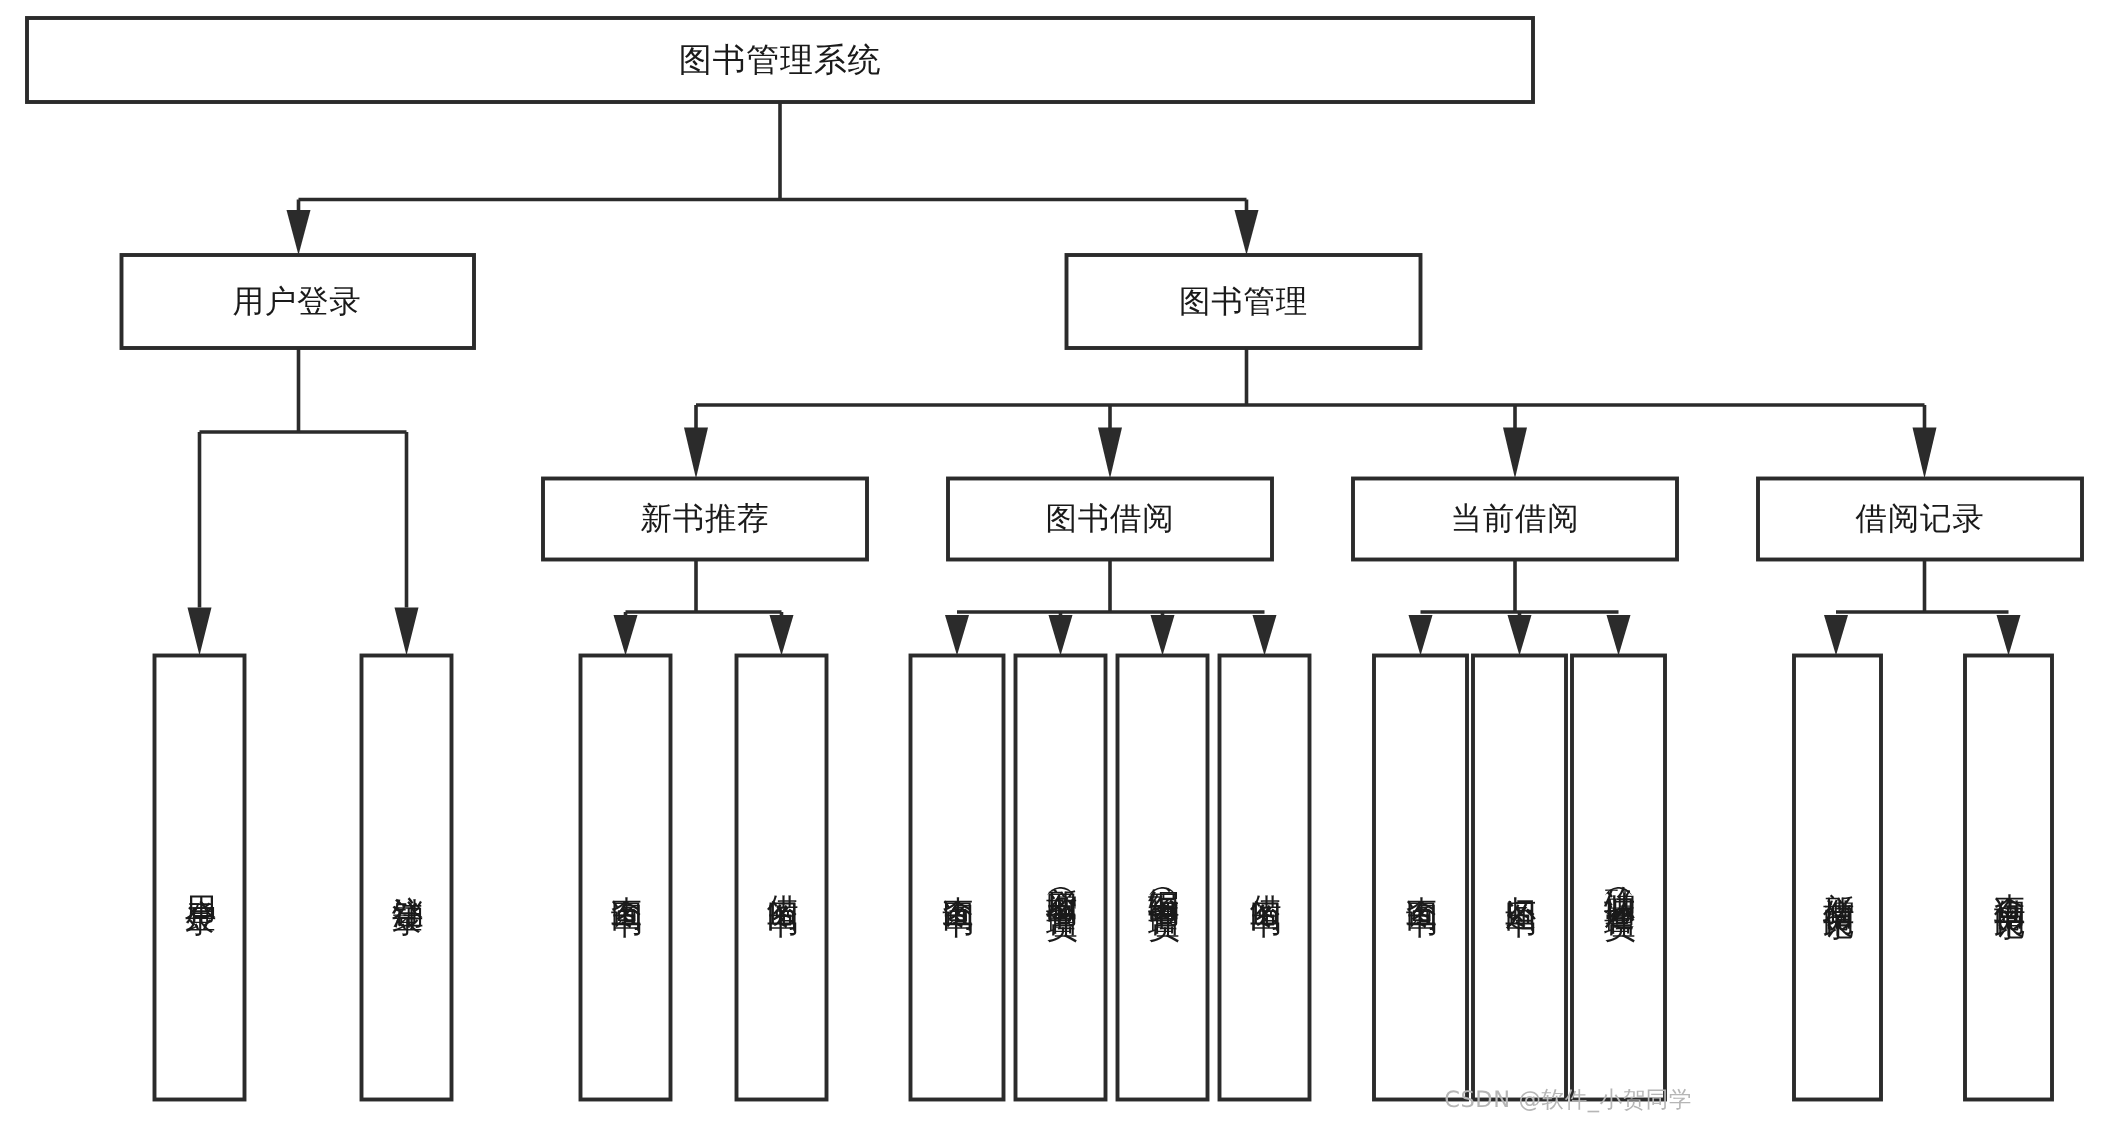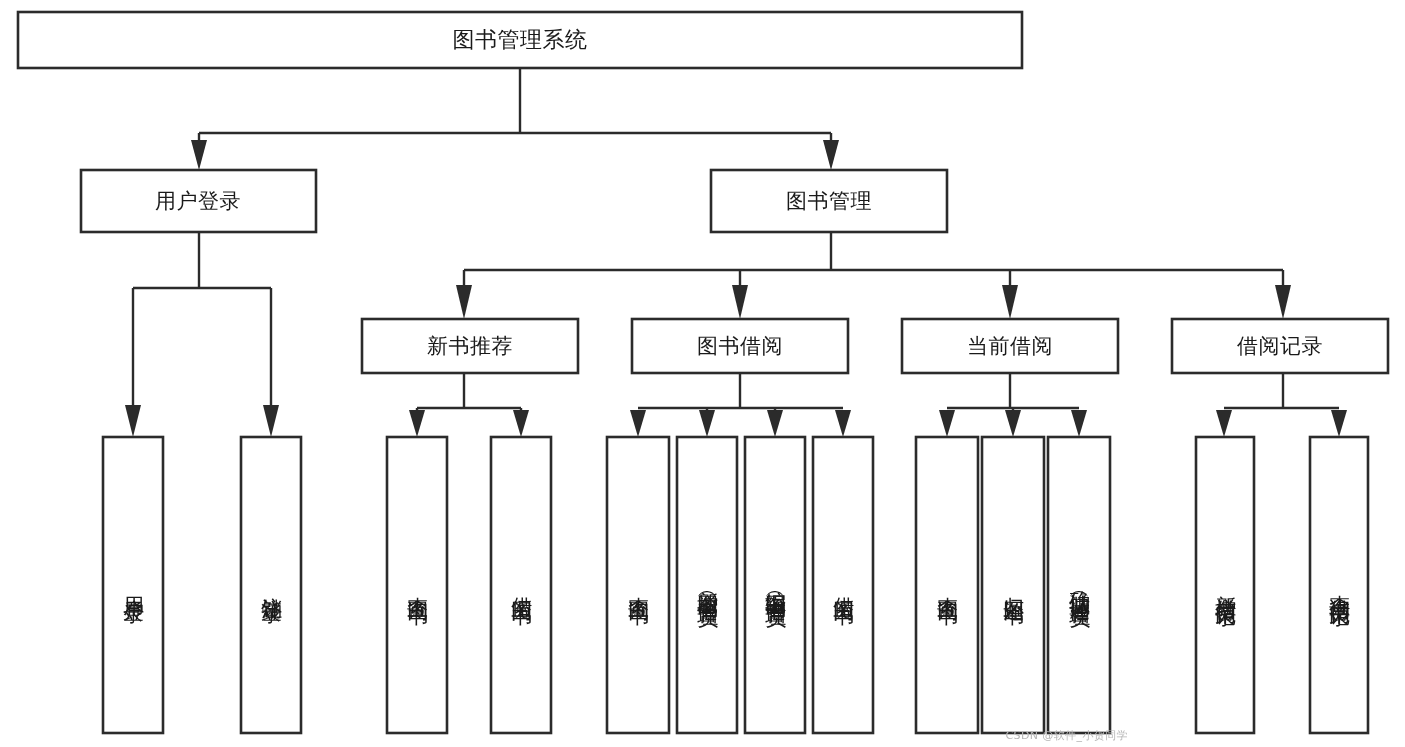--- a/index.html
+++ b/index.html
@@ -67,21 +67,21 @@
     display: flex;
     align-items: center;
     justify-content: center;
     pointer-events: none;
   }
   .watermark {
     position: absolute;
     right: 8px;
     bottom: 4px;
     font-family: "DejaVu Sans", "Liberation Sans", sans-serif;
-    font-size: 11px;
+    font-size: 15px;
     color: #b6b6b6;
     white-space: nowrap;
     letter-spacing: 0.4px;
   }
 </style>
 </head>
 <body>
 
 <div id="diagram-root">
 

